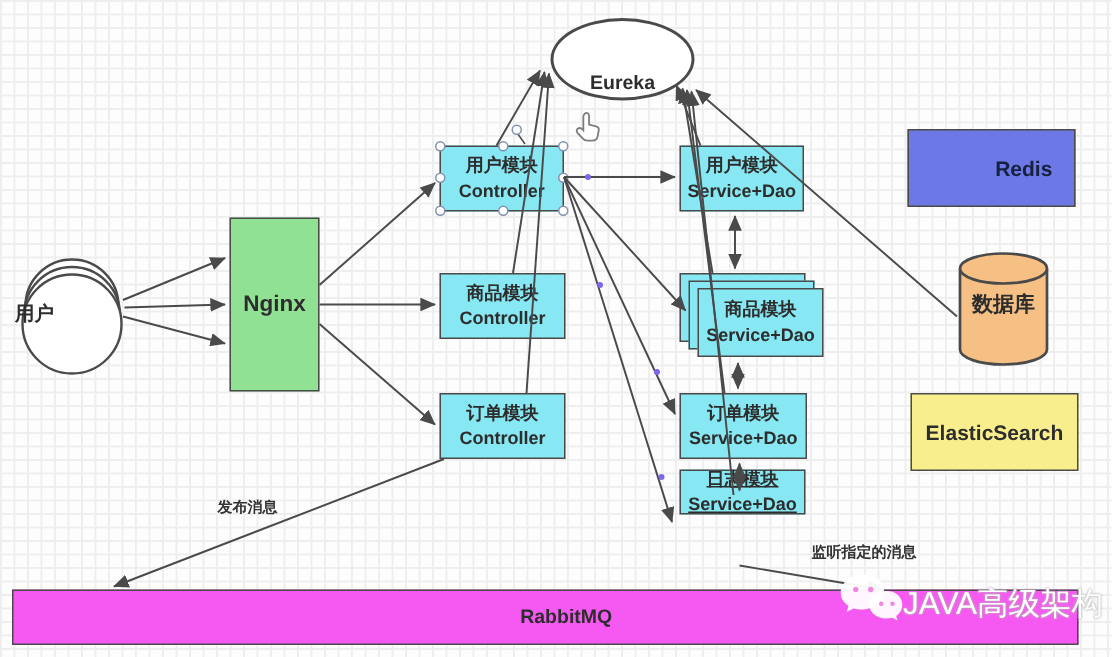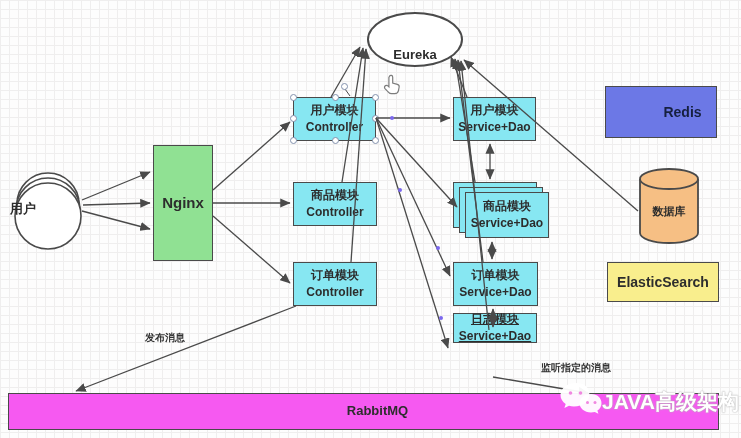--- a/index.html
+++ b/index.html
@@ -28,24 +28,24 @@
   svg.layer{position:absolute;left:0;top:0;pointer-events:none;}
   .handle{
     position:absolute;width:7px;height:7px;border-radius:50%;
     background:#fff;border:1px solid #8391ad;box-sizing:border-box;z-index:6;
   }
   .wm-url{
     position:absolute;top:403px;right:1px;font-size:17px;letter-spacing:-0.2px;
     color:rgba(205,205,205,0.92);z-index:9;white-space:nowrap;
   }
   .wm-brand{
-    position:absolute;top:388px;left:602px;font-size:21px;font-weight:bold;color:#ffffff;z-index:10;
+    position:absolute;top:388px;left:602px;font-size:21px;font-weight:normal;color:#ffffff;z-index:10;
     text-shadow:0 0 2px #b9b9b9, 0 0 1px #a9a9a9;white-space:nowrap;
   }
-  .cyl-label{position:absolute;left:638px;top:204px;width:62px;text-align:center;font-weight:bold;font-size:11px;color:#2d2d2d;z-index:3;}
+  .cyl-label{position:absolute;left:638px;top:194px;width:62px;text-align:center;font-weight:bold;font-size:14px;color:#2d2d2d;z-index:3;}
   .circle-label{position:absolute;left:10px;top:200px;width:74px;font-weight:bold;font-size:13px;color:#2d2d2d;z-index:3;}
   .shape{position:absolute;z-index:2;}
   .nodes{z-index:2;}
 </style>
 </head>
 <body>
 
 <div id="canvas">
 
   <svg class="shape" style="left:6px;top:170px;" width="84" height="84" viewBox="0 0 84 84">
@@ -115,21 +115,21 @@
   <div class="node blue nodes" style="left:605px;top:86px;width:112px;height:52px;">
     <span>Redis</span>
   </div>
 
   <svg class="shape" style="left:638px;top:167px;" width="62" height="78" viewBox="0 0 62 78">
     <path d="M2,12 L2,66 A29,10 0 0 0 60,66 L60,12" fill="#f6bf84" stroke="#4a4a4a" stroke-width="1.8"></path>
     <ellipse cx="31" cy="12" rx="29" ry="10" fill="#f6bf84" stroke="#4a4a4a" stroke-width="1.8"></ellipse>
   </svg>
   <div class="cyl-label">数据库</div>
 
-  <div class="node yellow nodes" style="left:607px;top:262px;width:112px;height:40px;">
+  <div class="node yellow nodes" style="left:607px;top:262px;width:112px;height:52px;">
     <span>ElasticSearch</span>
   </div>
 
   <div class="node magenta nodes" style="left:8px;top:393px;width:711px;height:37px;">
     <span>RabbitMQ</span>
   </div>
 
   <div class="floatlabel" style="left:145px;top:331px;">发布消息</div>
   <div class="floatlabel" style="left:541px;top:361px;">监听指定的消息</div>
 

